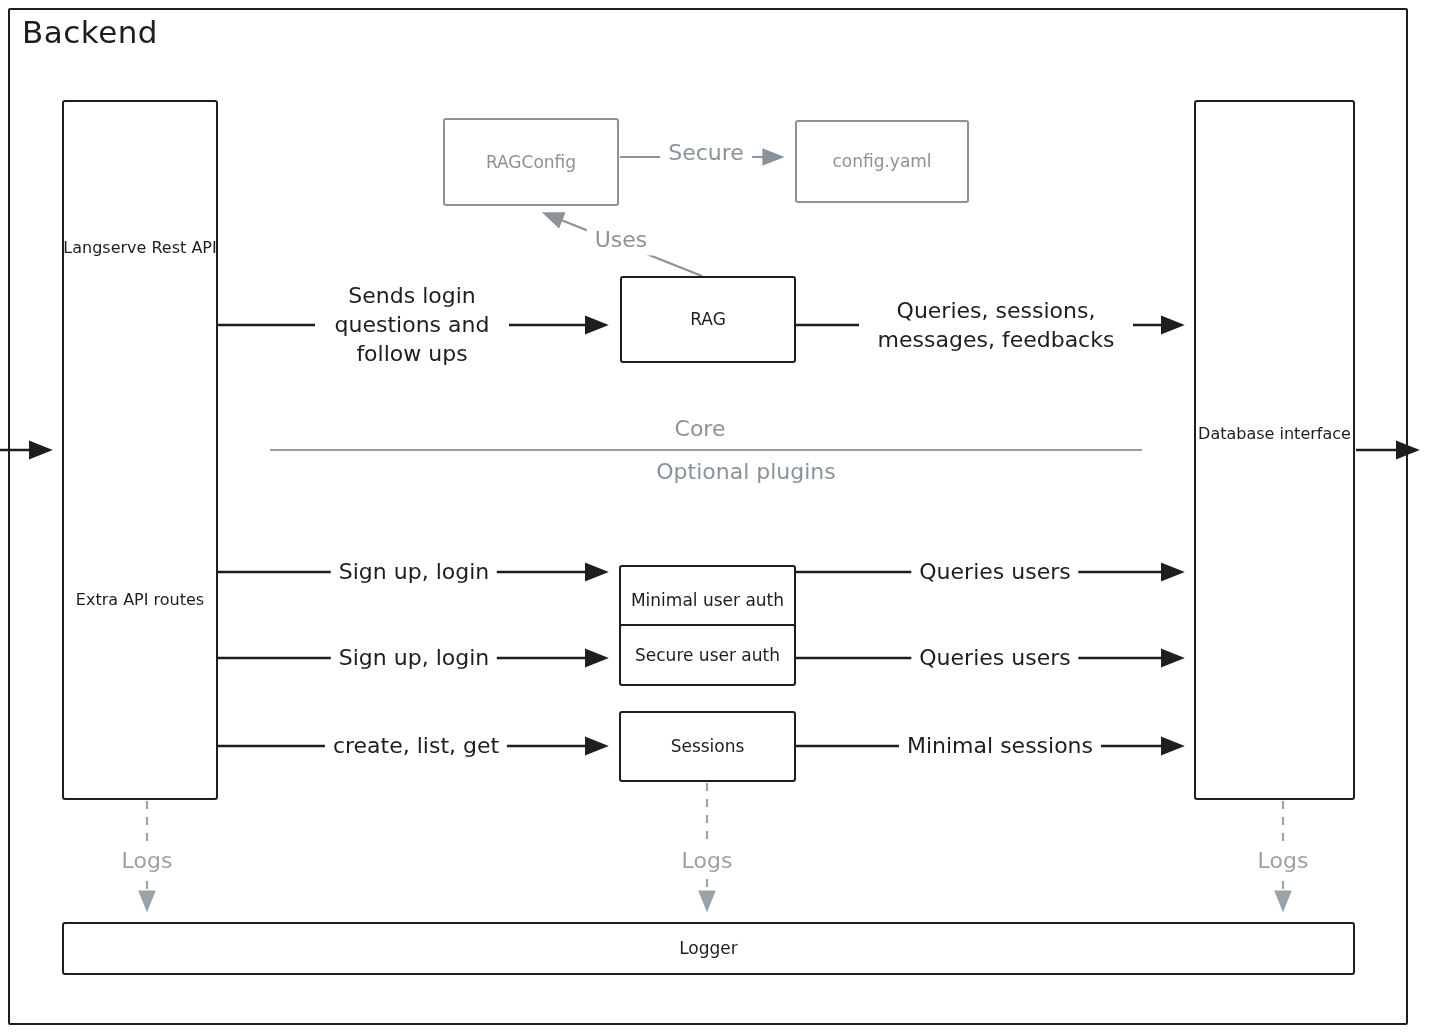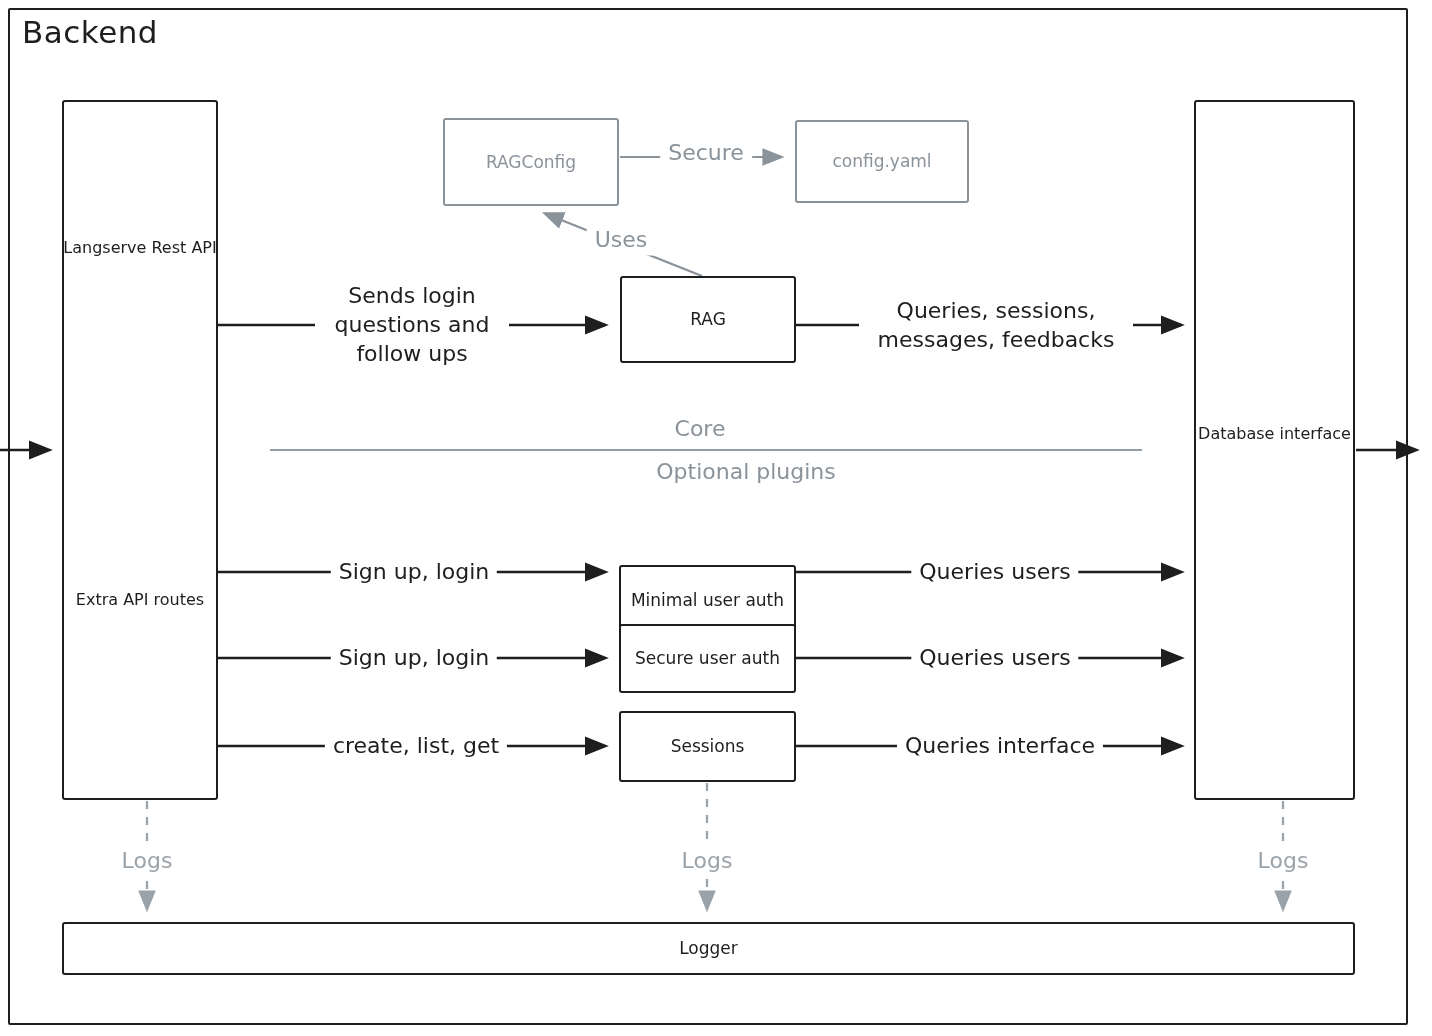--- a/index.html
+++ b/index.html
@@ -94,37 +94,37 @@
   <div class="side-label" style="left:62px;top:589px;width:156px;">Extra API routes</div>
 
   <div class="box" style="left:1194px;top:100px;width:161px;height:700px;"></div>
   <div class="side-label" style="left:1194px;top:423px;width:161px;">Database interface</div>
 
   <div class="box gray" style="left:443px;top:118px;width:176px;height:88px;border-width:2px;">RAGConfig</div>
   <div class="box gray" style="left:795px;top:120px;width:174px;height:83px;border-width:2px;">config.yaml</div>
 
   <div class="box" style="left:620px;top:276px;width:176px;height:87px;">RAG</div>
   <div class="box" style="left:619px;top:565px;width:177px;height:71px;">Minimal user auth</div>
-  <div class="box" style="left:619px;top:624px;width:177px;height:69px;">Secure user auth</div>
+  <div class="box" style="left:619px;top:624px;width:177px;height:62px;">Secure user auth</div>
   <div class="box" style="left:619px;top:711px;width:177px;height:71px;">Sessions</div>
 
   <div class="box" style="left:62px;top:922px;width:1293px;height:53px;">Logger</div>
 
   <div class="edge-label muted nobg" style="left:700px;top:429px;">Core</div>
   <div class="edge-label muted nobg" style="left:706px;top:472px;margin-left:40px;">Optional plugins</div>
 
   <div class="edge-label wrap" style="left:412px;top:325px;width:178px;">Sends login questions and follow ups</div>
   <div class="edge-label wrap" style="left:996px;top:325px;width:258px;">Queries, sessions, messages, feedbacks</div>
 
   <div class="edge-label" style="left:414px;top:572px;">Sign up, login</div>
   <div class="edge-label" style="left:995px;top:572px;">Queries users</div>
   <div class="edge-label" style="left:414px;top:658px;">Sign up, login</div>
   <div class="edge-label" style="left:995px;top:658px;">Queries users</div>
   <div class="edge-label" style="left:416px;top:746px;">create, list, get</div>
-  <div class="edge-label" style="left:1000px;top:746px;">Queries interface</div>
+  <div class="edge-label" style="left:1000px;top:746px;">Minimal sessions</div>
 
   <div class="edge-label muted" style="left:706px;top:153px;">Secure</div>
   <div class="edge-label muted" style="left:621px;top:240px;">Uses</div>
 
   <div class="edge-label light" style="left:147px;top:861px;">Logs</div>
   <div class="edge-label light" style="left:707px;top:861px;">Logs</div>
   <div class="edge-label light" style="left:1283px;top:861px;">Logs</div>
 
 </div>
 

